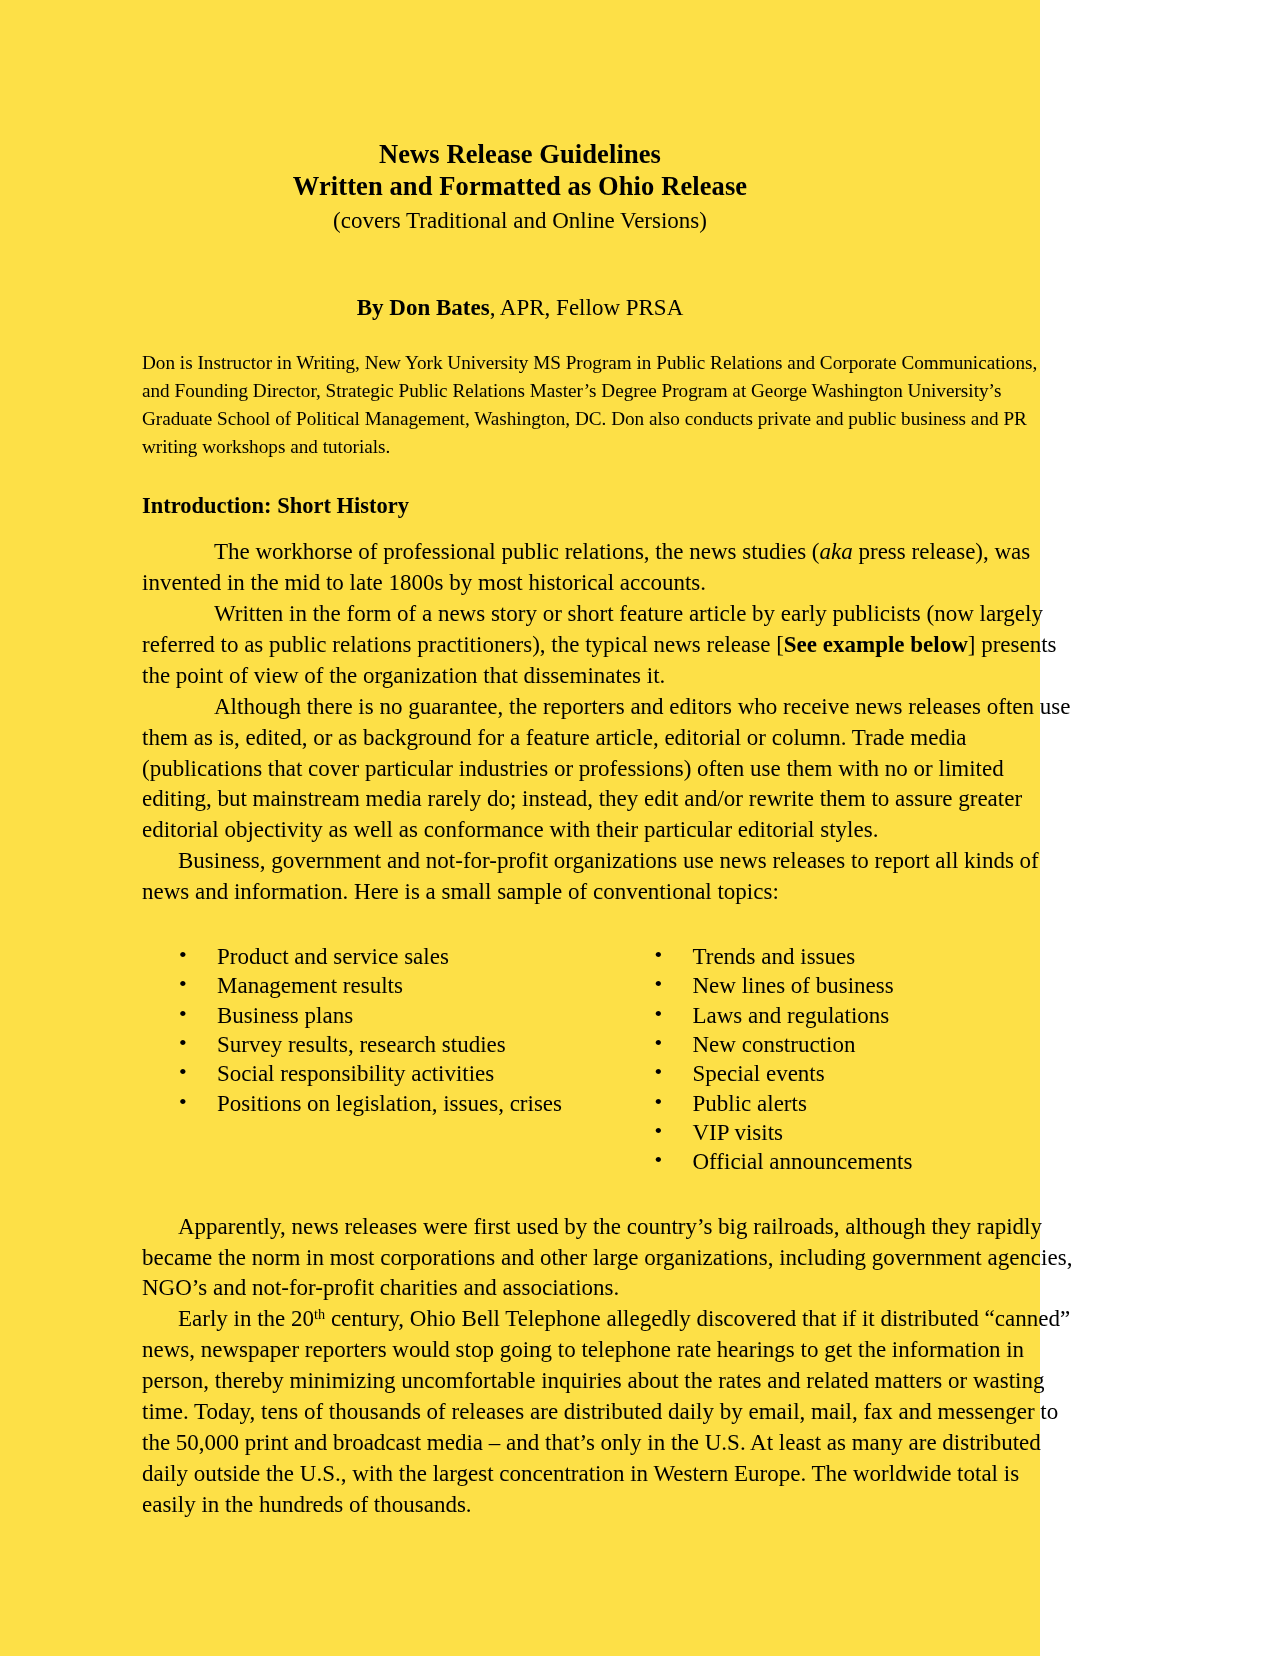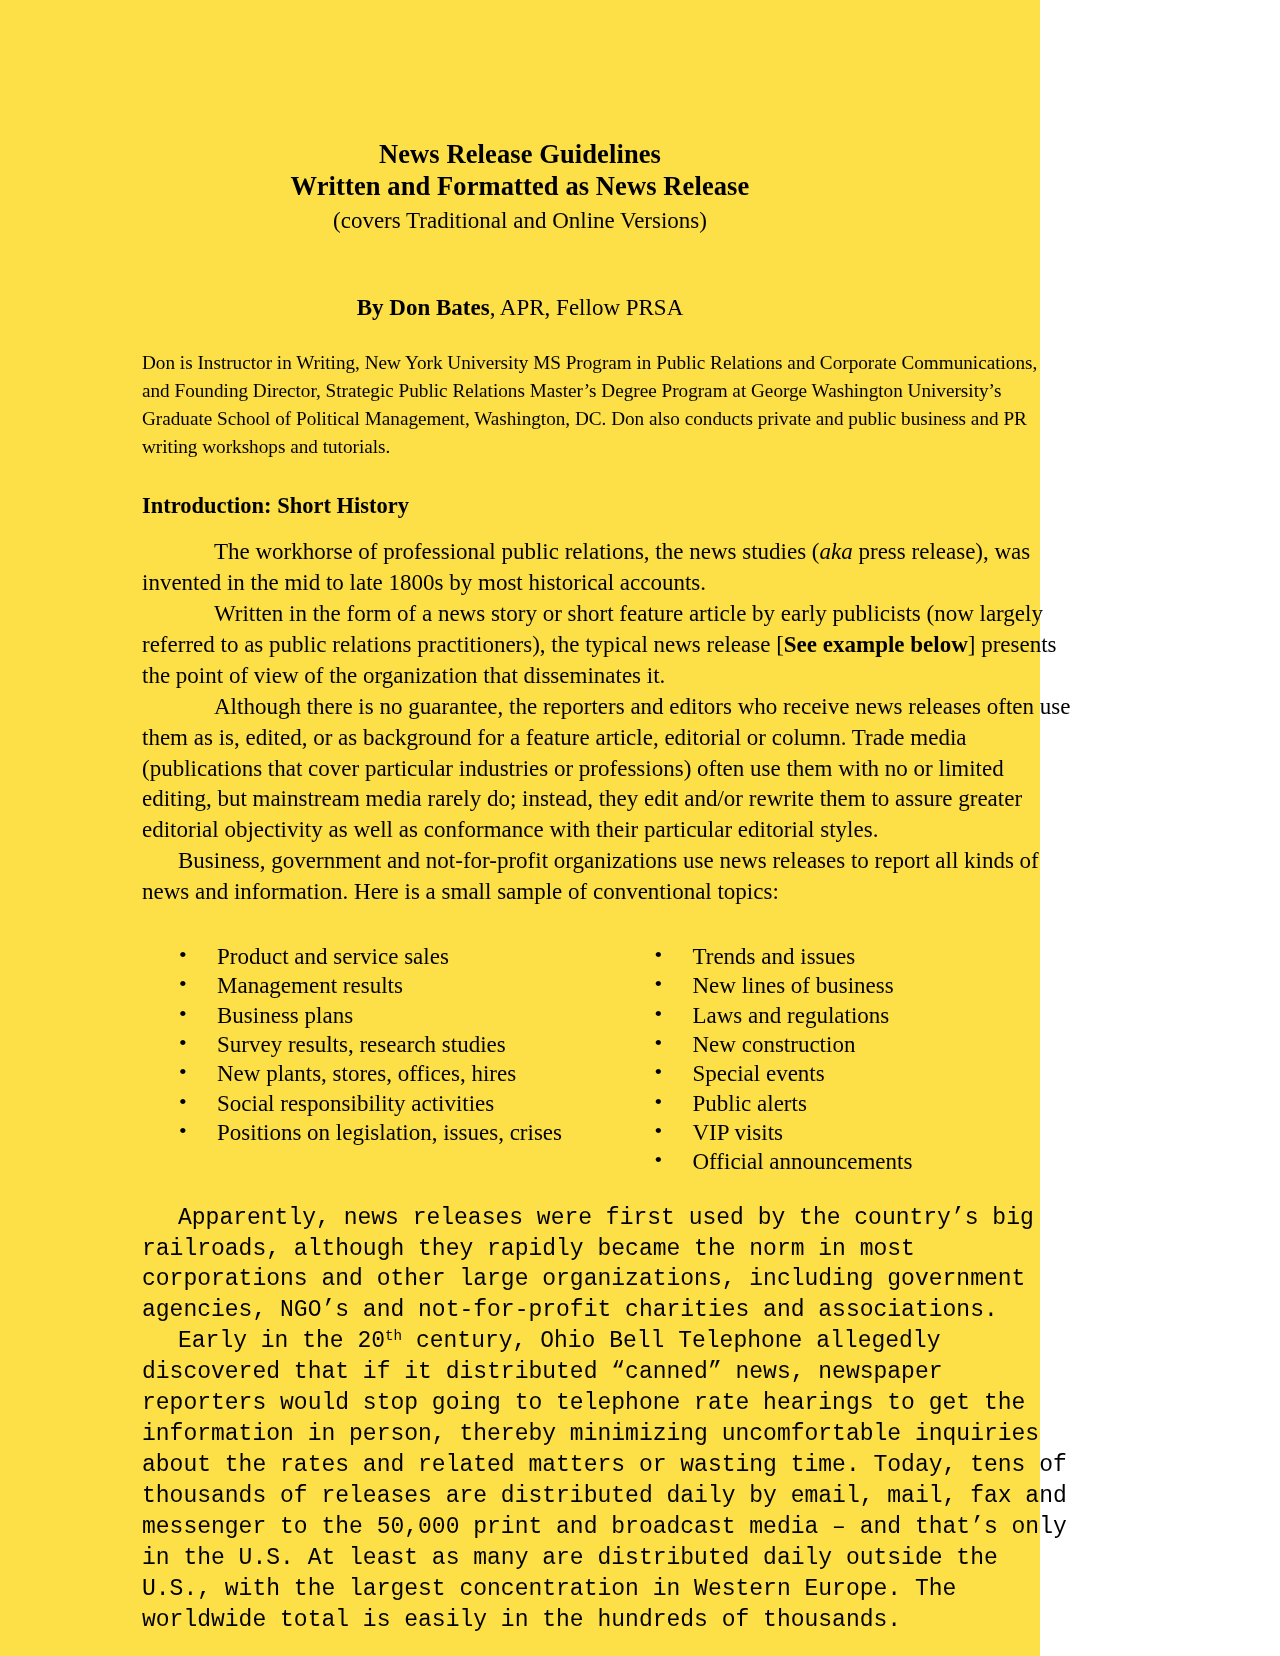--- a/index.html
+++ b/index.html
@@ -114,30 +114,30 @@
   ul.blist li::before {
     content: "\2022";
     position: absolute;
     left: 37px;
     top: -1px;
     font-size: 22px;
   }
   .bullets .bullet-col.col-right ul.blist li { padding-left: 70px; }
   .bullets .bullet-col.col-right ul.blist li::before { left: 32px; }
 
-  .after-bullets { margin-top: 26px; font-family: Liberation Mono, monospace; }
+  .after-bullets { margin-top: 35px; }
 </style>
 </head>
 <body>
 
 <div class="page">
 
   <div class="title-block">
     <div class="doc-title-line">News Release Guidelines</div>
-    <div class="doc-title-line">Written and Formatted as News Release</div>
+    <div class="doc-title-line">Written and Formatted as Ohio Release</div>
     <div class="doc-subtitle">(covers Traditional and Online Versions)</div>
   </div>
 
   <div class="byline">
     <span class="bold">By Don Bates</span><span>, APR, Fellow PRSA</span>
   </div>
 
   <div class="bio">Don is Instructor in Writing, New York University MS Program in Public Relations and Corporate Communications, and Founding Director, Strategic Public Relations Master’s Degree Program at George Washington University’s Graduate School of Political Management, Washington, DC. Don also conducts private and public business and PR writing workshops and tutorials.</div>
 
   <div class="section-heading">Introduction: Short History</div>
@@ -154,21 +154,20 @@
 
   </div>
 
   <div class="bullets">
     <div class="bullet-col col-left">
       <ul class="blist">
         <li>Product and service sales</li>
         <li>Management results</li>
         <li>Business plans</li>
         <li>Survey results, research studies</li>
-        <li>New plants, stores, offices, hires</li>
         <li>Social responsibility activities</li>
         <li>Positions on legislation, issues, crises</li>
       </ul>
     </div>
     <div class="bullet-col col-right">
       <ul class="blist">
         <li>Trends and issues</li>
         <li>New lines of business</li>
         <li>Laws and regulations</li>
         <li>New construction</li>

